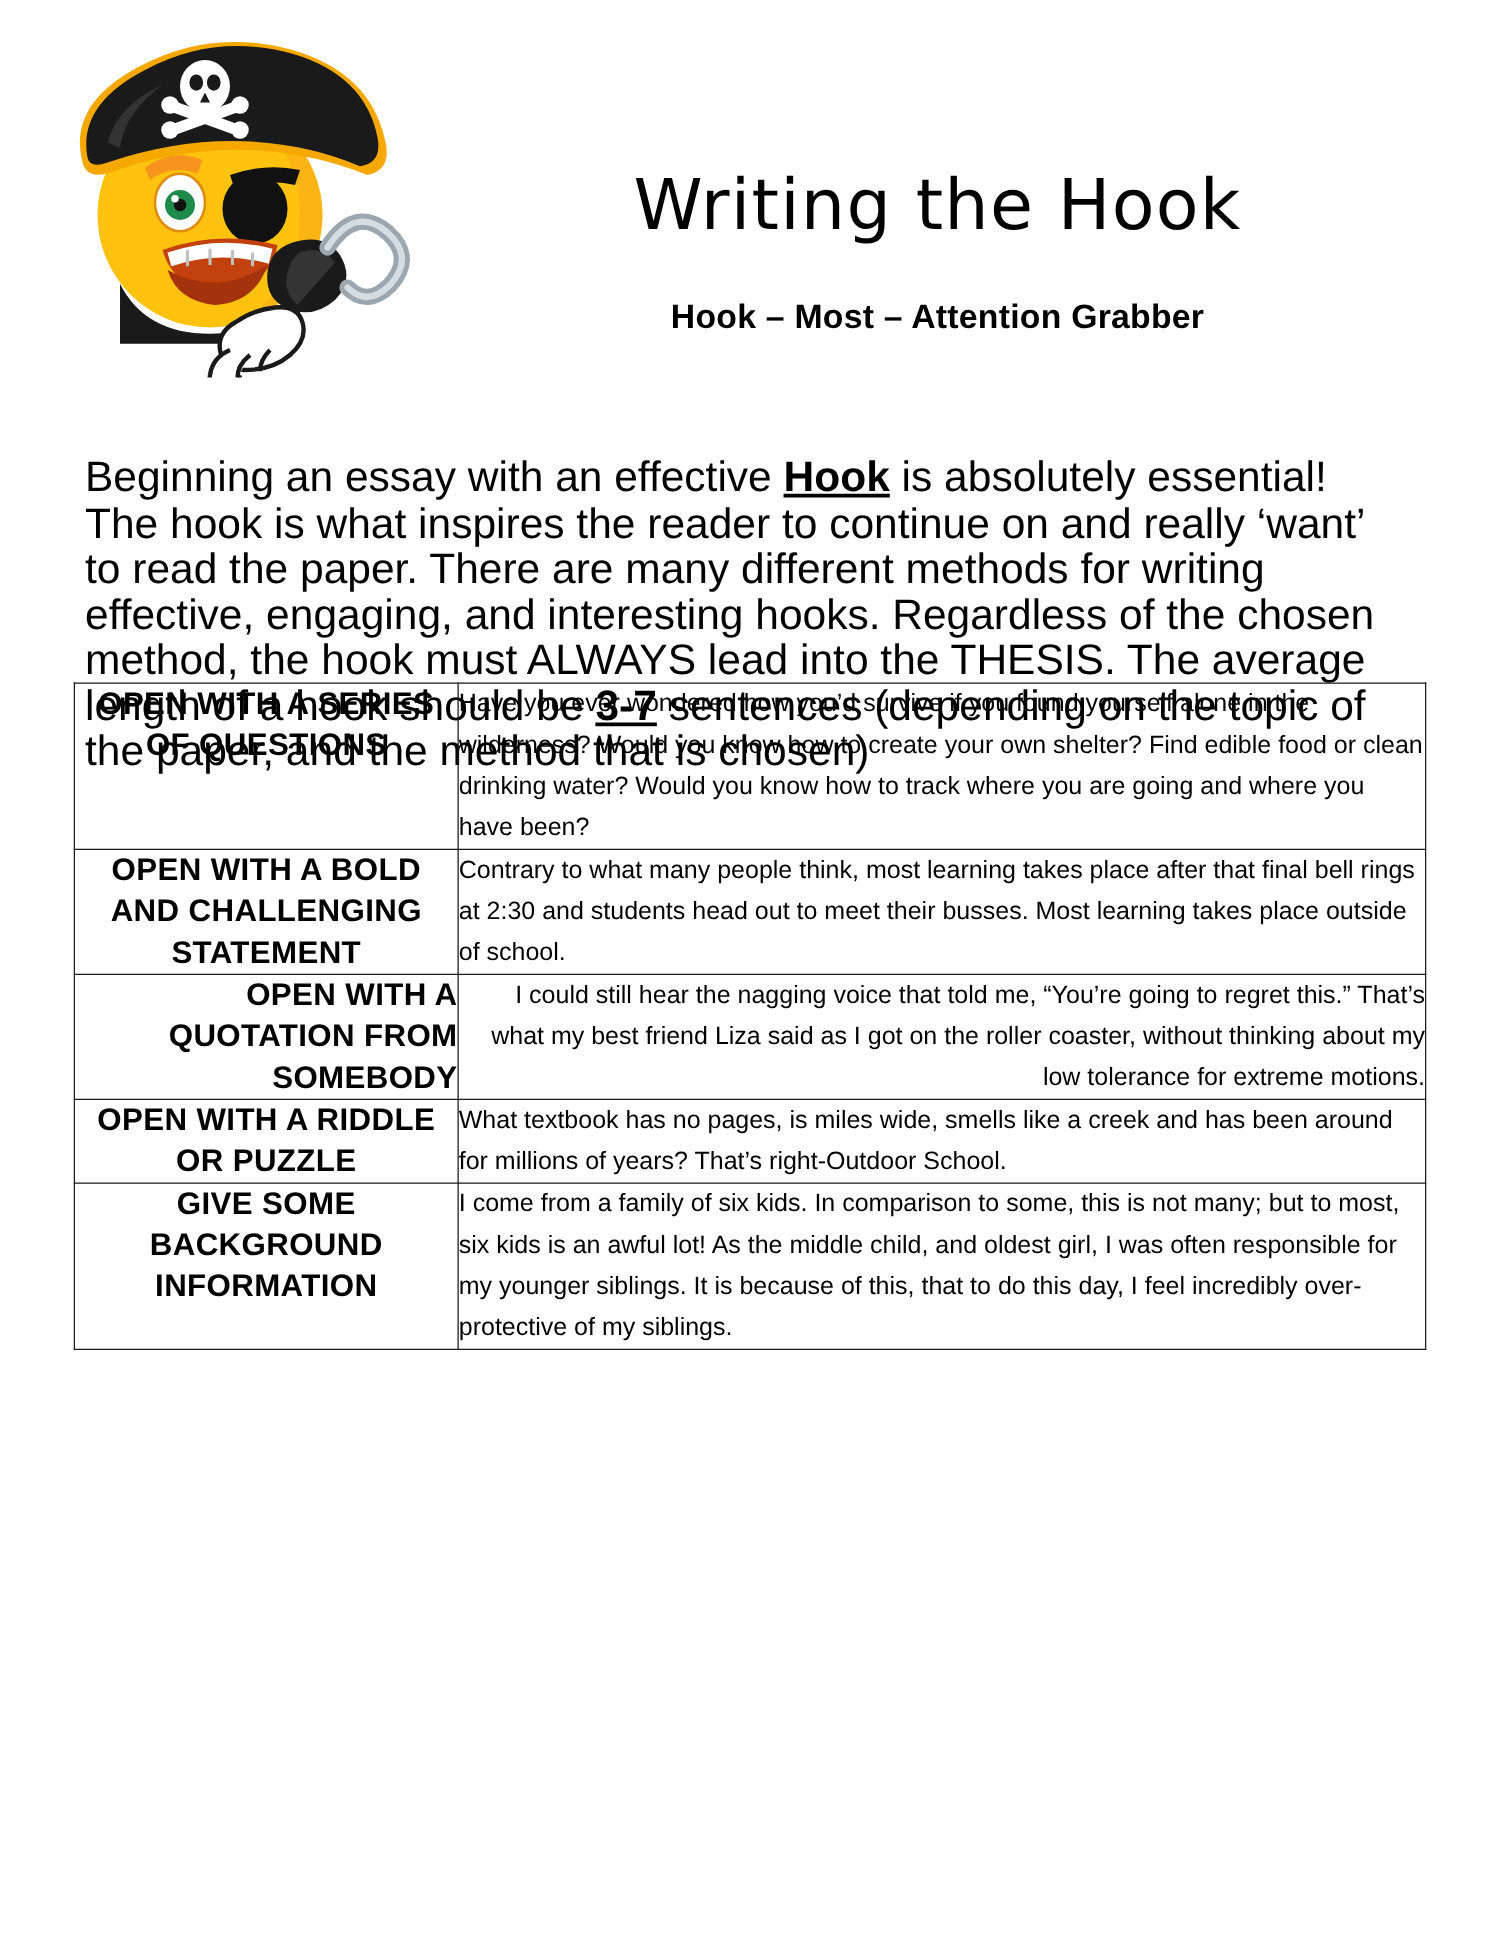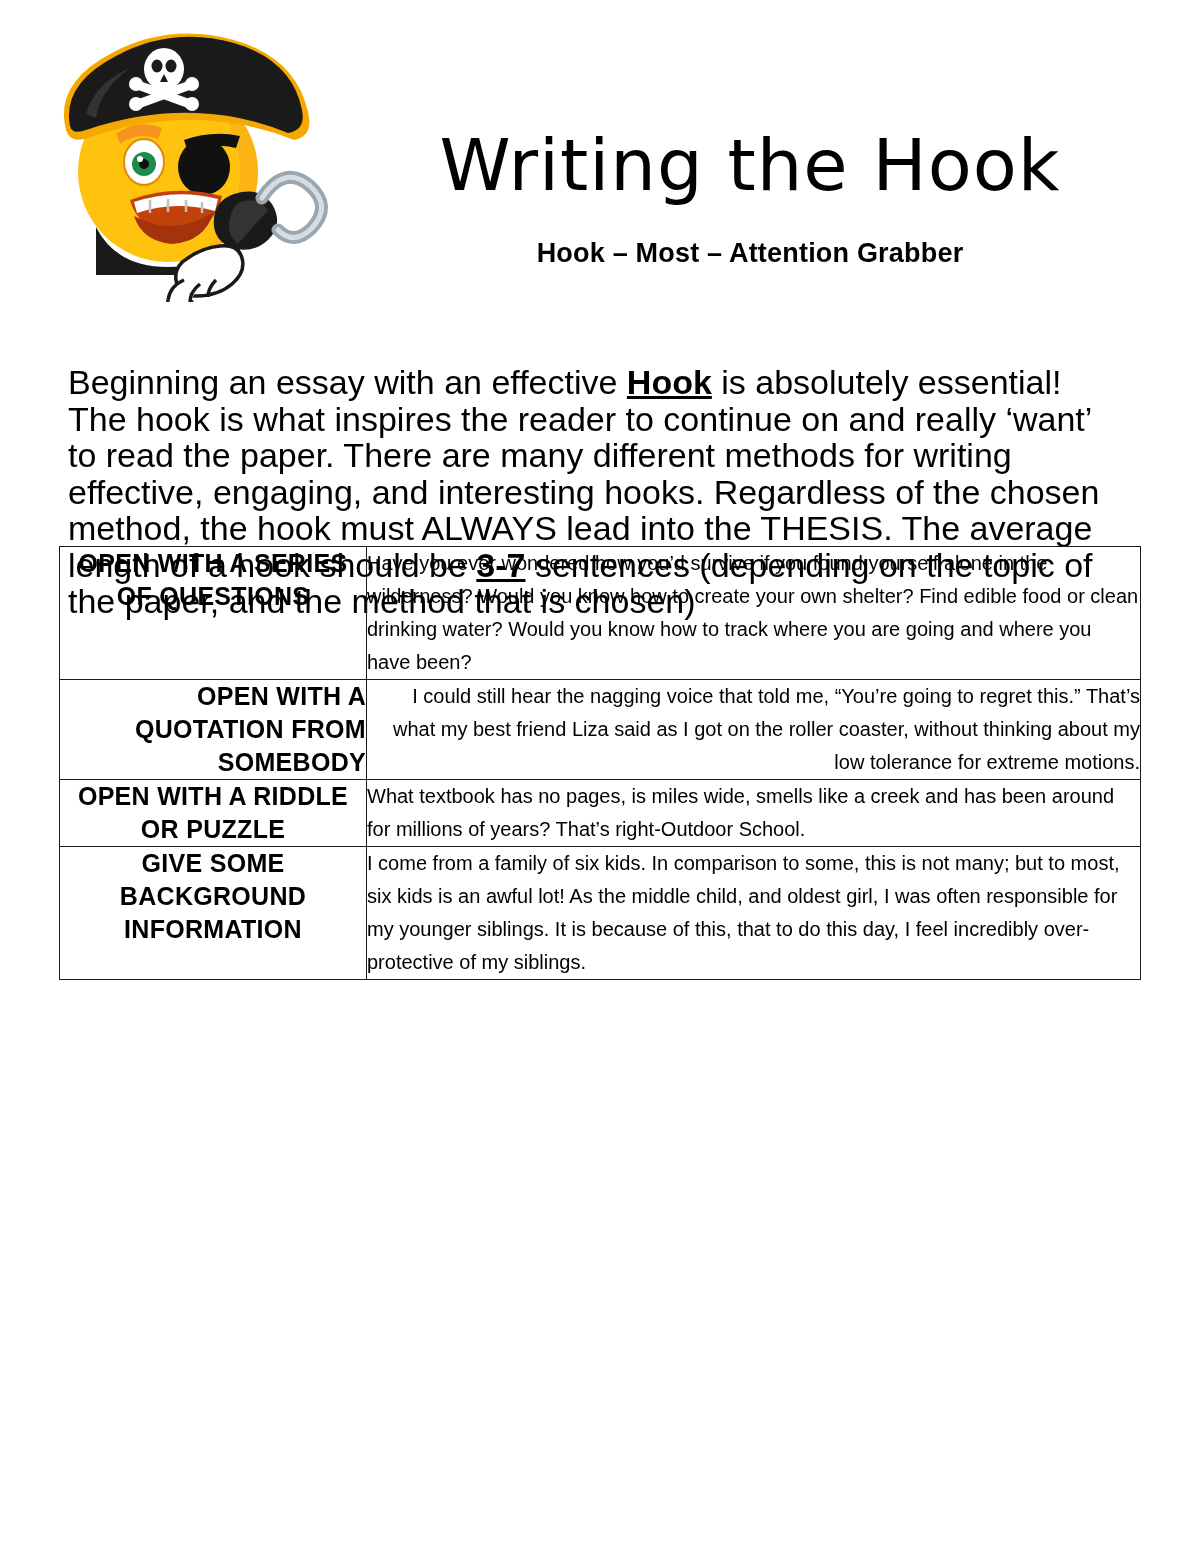--- a/index.html
+++ b/index.html
@@ -43,21 +43,21 @@
   .title-block {
     position: absolute;
     left: 340px;
     top: 118px;
     width: 820px;
     text-align: center;
   }
 
   .doc-title {
     font-family: "DejaVu Sans", sans-serif;
-    font-size: 72px;
+    font-size: 56px;
     line-height: 94px;
     font-weight: 400;
     letter-spacing: 1px;
     margin: 0;
     white-space: nowrap;
   }
 
   .doc-subtitle {
     font-family: "Liberation Sans", sans-serif;
     font-size: 27px;
@@ -208,20 +208,24 @@
     <colgroup>
       <col class="col-method">
       <col class="col-example">
     </colgroup>
     <tbody>
       <tr>
         <td class="method-cell pad-1">OPEN WITH A SERIES OF QUESTIONS</td>
         <td class="example-cell pad-1">Have you ever wondered how you’d survive if you found yourself alone in the wilderness? Would you know how to create your own shelter? Find edible food or clean drinking water? Would you know how to track where you are going and where you have been?</td>
       </tr>
       <tr>
+        <td class="method-cell pad-3">OPEN WITH A BOLD AND CHALLENGING STATEMENT</td>
+        <td class="example-cell pad-3">Contrary to what many people think, most learning takes place after that final bell rings at 2:30 and students head out to meet their busses. Most learning takes place outside of school.</td>
+      </tr>
+      <tr>
         <td class="method-cell pad-4">OPEN WITH A QUOTATION FROM SOMEBODY</td>
         <td class="example-cell pad-4">I could still hear the nagging voice that told me, “You’re going to regret this.”  That’s what my best friend Liza said as I got on the roller coaster, without thinking about my low tolerance for extreme motions.</td>
       </tr>
       <tr>
         <td class="method-cell pad-5">OPEN WITH A RIDDLE OR PUZZLE</td>
         <td class="example-cell pad-5">What textbook has no pages, is miles wide, smells like a creek and   has been around for millions of years?  That’s right-Outdoor School.</td>
       </tr>
       <tr>
         <td class="method-cell pad-8">GIVE SOME BACKGROUND INFORMATION</td>
         <td class="example-cell pad-8">I come from a family of six kids. In comparison to some, this is not many; but to most, six kids is an awful lot! As the middle child, and oldest girl, I was often responsible for my younger siblings. It is because of this, that to do this day, I feel incredibly over-protective of my siblings.</td>

